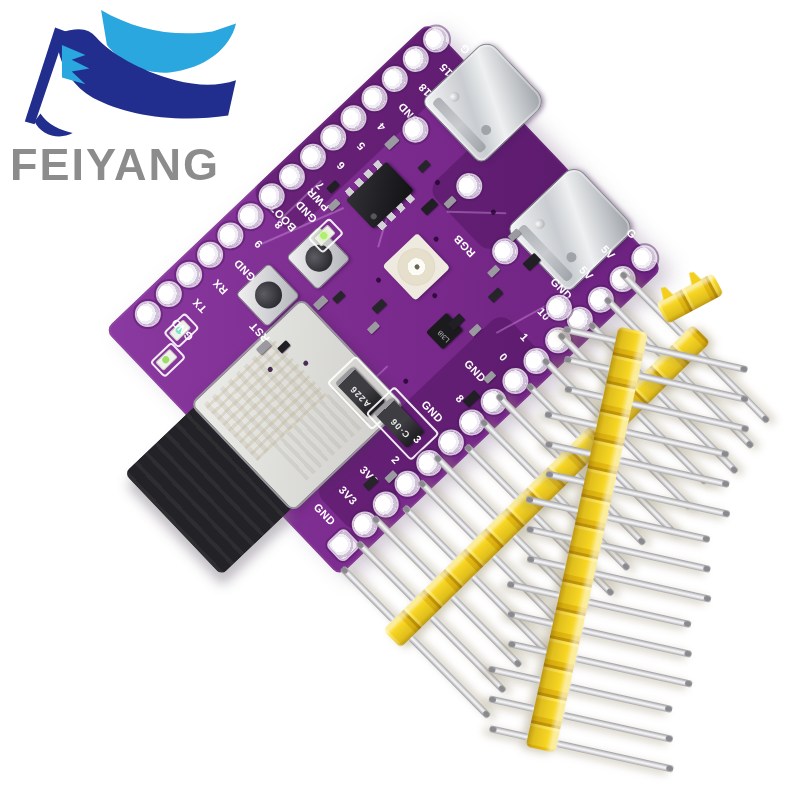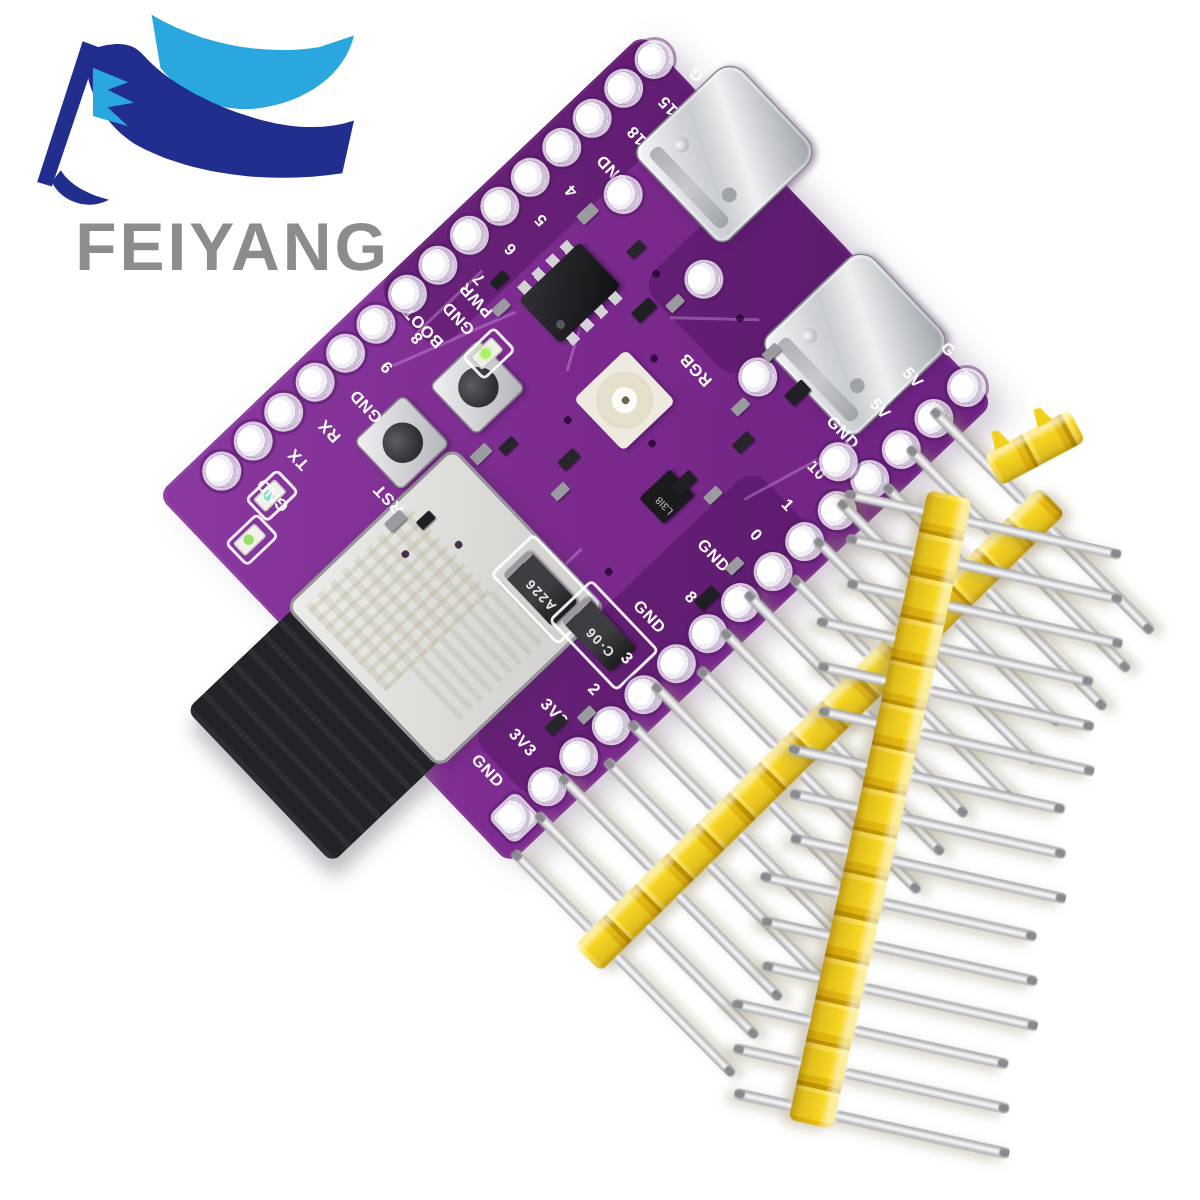--- a/index.html
+++ b/index.html
@@ -1,20 +1,20 @@
 <!DOCTYPE html>
 <html><head>
 <meta charset="utf-8">
 <style>
   html,body{margin:0;padding:0;background:#fff;}
   .stage{position:relative;width:800px;height:800px;background:#fff;overflow:hidden;
          font-family:"Liberation Sans",sans-serif;}
 
   
-  .logo{position:absolute;left:10px;top:6px;width:250px;z-index:5;text-align:right;}
+  .logo{position:absolute;left:10px;top:6px;width:250px;z-index:5;}
   .logo svg{display:block;}
   .logo-text{font-size:45px;font-weight:bold;color:#8c8c8c;letter-spacing:2px;line-height:1;
              margin-top:4px;}
 
   
   .board{position:absolute;left:105px;top:330px;width:446px;height:340px;
          transform-origin:0 0;transform:rotate(-43.6deg);
          background:linear-gradient(135deg,#8a3aa0 0%,#7c2b8e 45%,#6c2280 100%);
          border-radius:9px;z-index:10;
          box-shadow:6px 12px 20px rgba(130,110,140,.35), inset 0 0 0 2px rgba(255,255,255,.06);}

